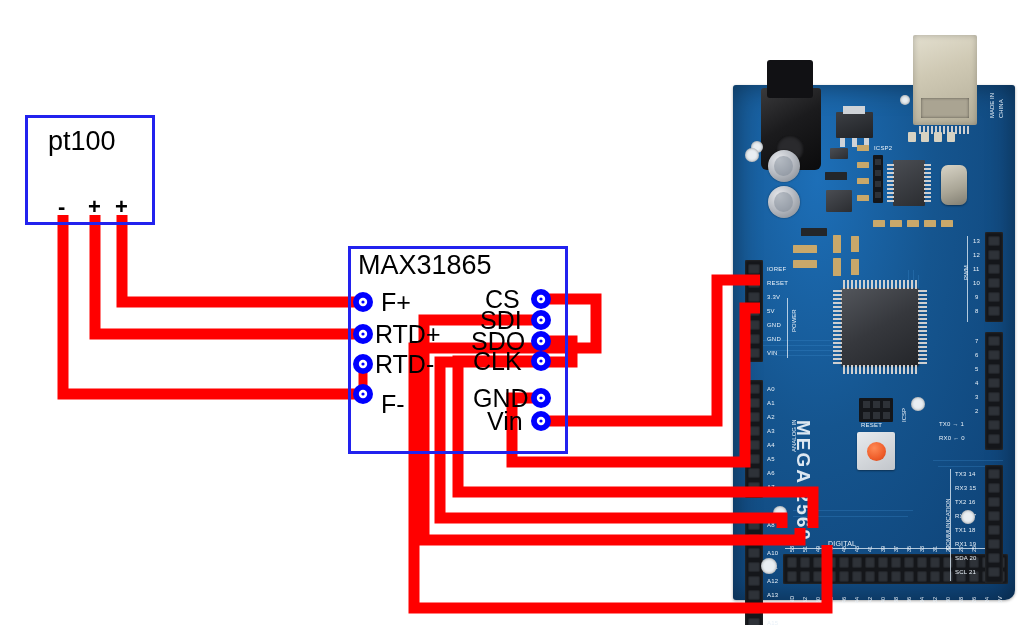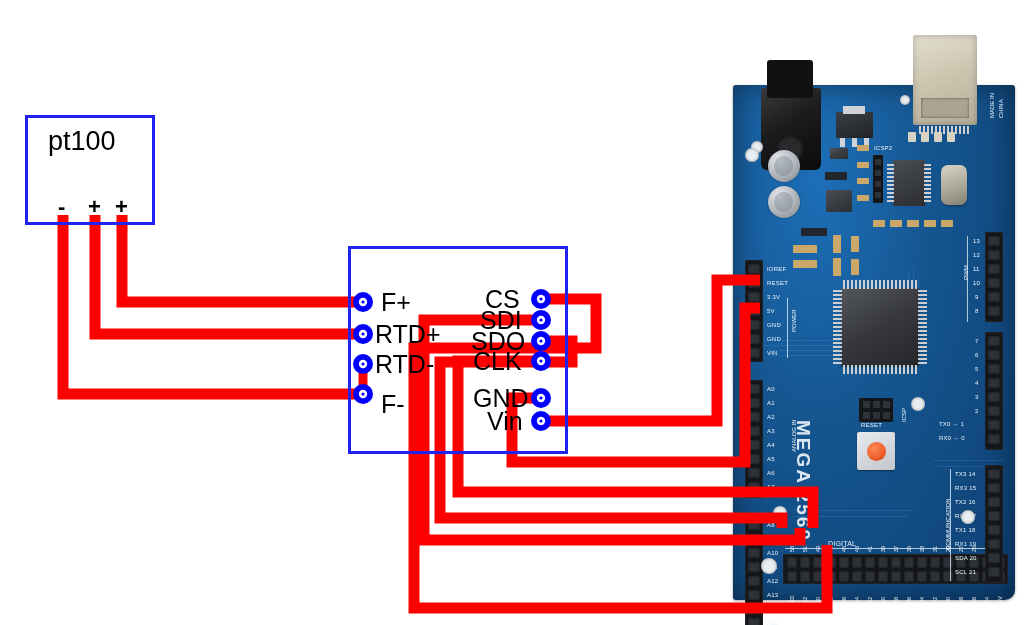--- a/index.html
+++ b/index.html
@@ -561,20 +561,21 @@
     </g>
   </svg>
 
   <div class="schem-box" style="left:25px; top:115px; width:130px; height:110px;"></div>
   <div class="schem-title" style="left:48px; top:128px;">pt100</div>
   <div class="term-label" style="left:58px; top:196px;">-</div>
   <div class="term-label" style="left:88px; top:196px;">+</div>
   <div class="term-label" style="left:115px; top:196px;">+</div>
 
   <div class="schem-box" style="left:348px; top:246px; width:220px; height:208px;"></div>
+  <div class="schem-title" style="left:358px; top:252px;">MAX31865</div>
 
   <div class="pin-label" style="left:381px; top:290px;">F+</div>
   <div class="pin-label" style="left:375px; top:322px;">RTD+</div>
   <div class="pin-label" style="left:375px; top:352px;">RTD-</div>
   <div class="pin-label" style="left:381px; top:392px;">F-</div>
 
   <div class="pin-label" style="left:485px; top:287px;">CS</div>
   <div class="pin-label" style="left:480px; top:308px;">SDI</div>
   <div class="pin-label" style="left:471px; top:329px;">SDO</div>
   <div class="pin-label" style="left:473px; top:349px;">CLK</div>

